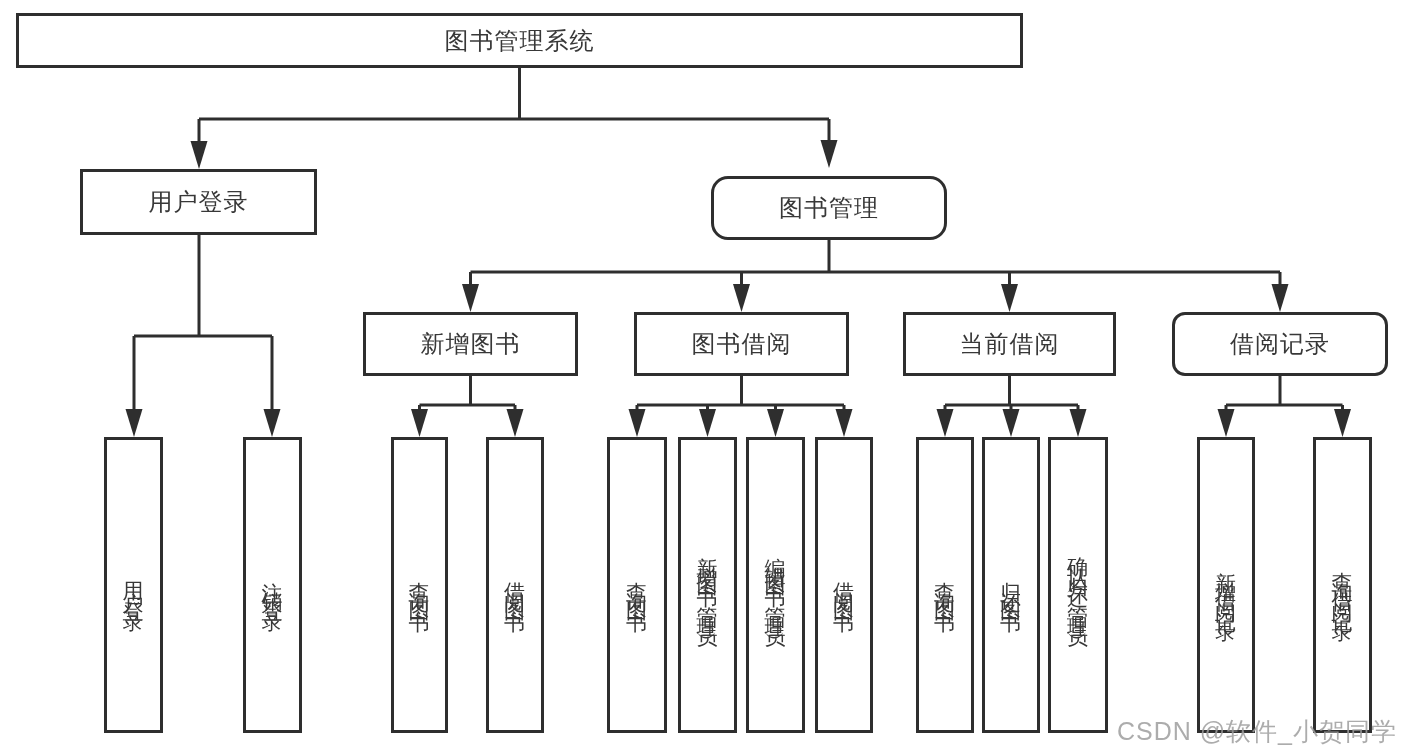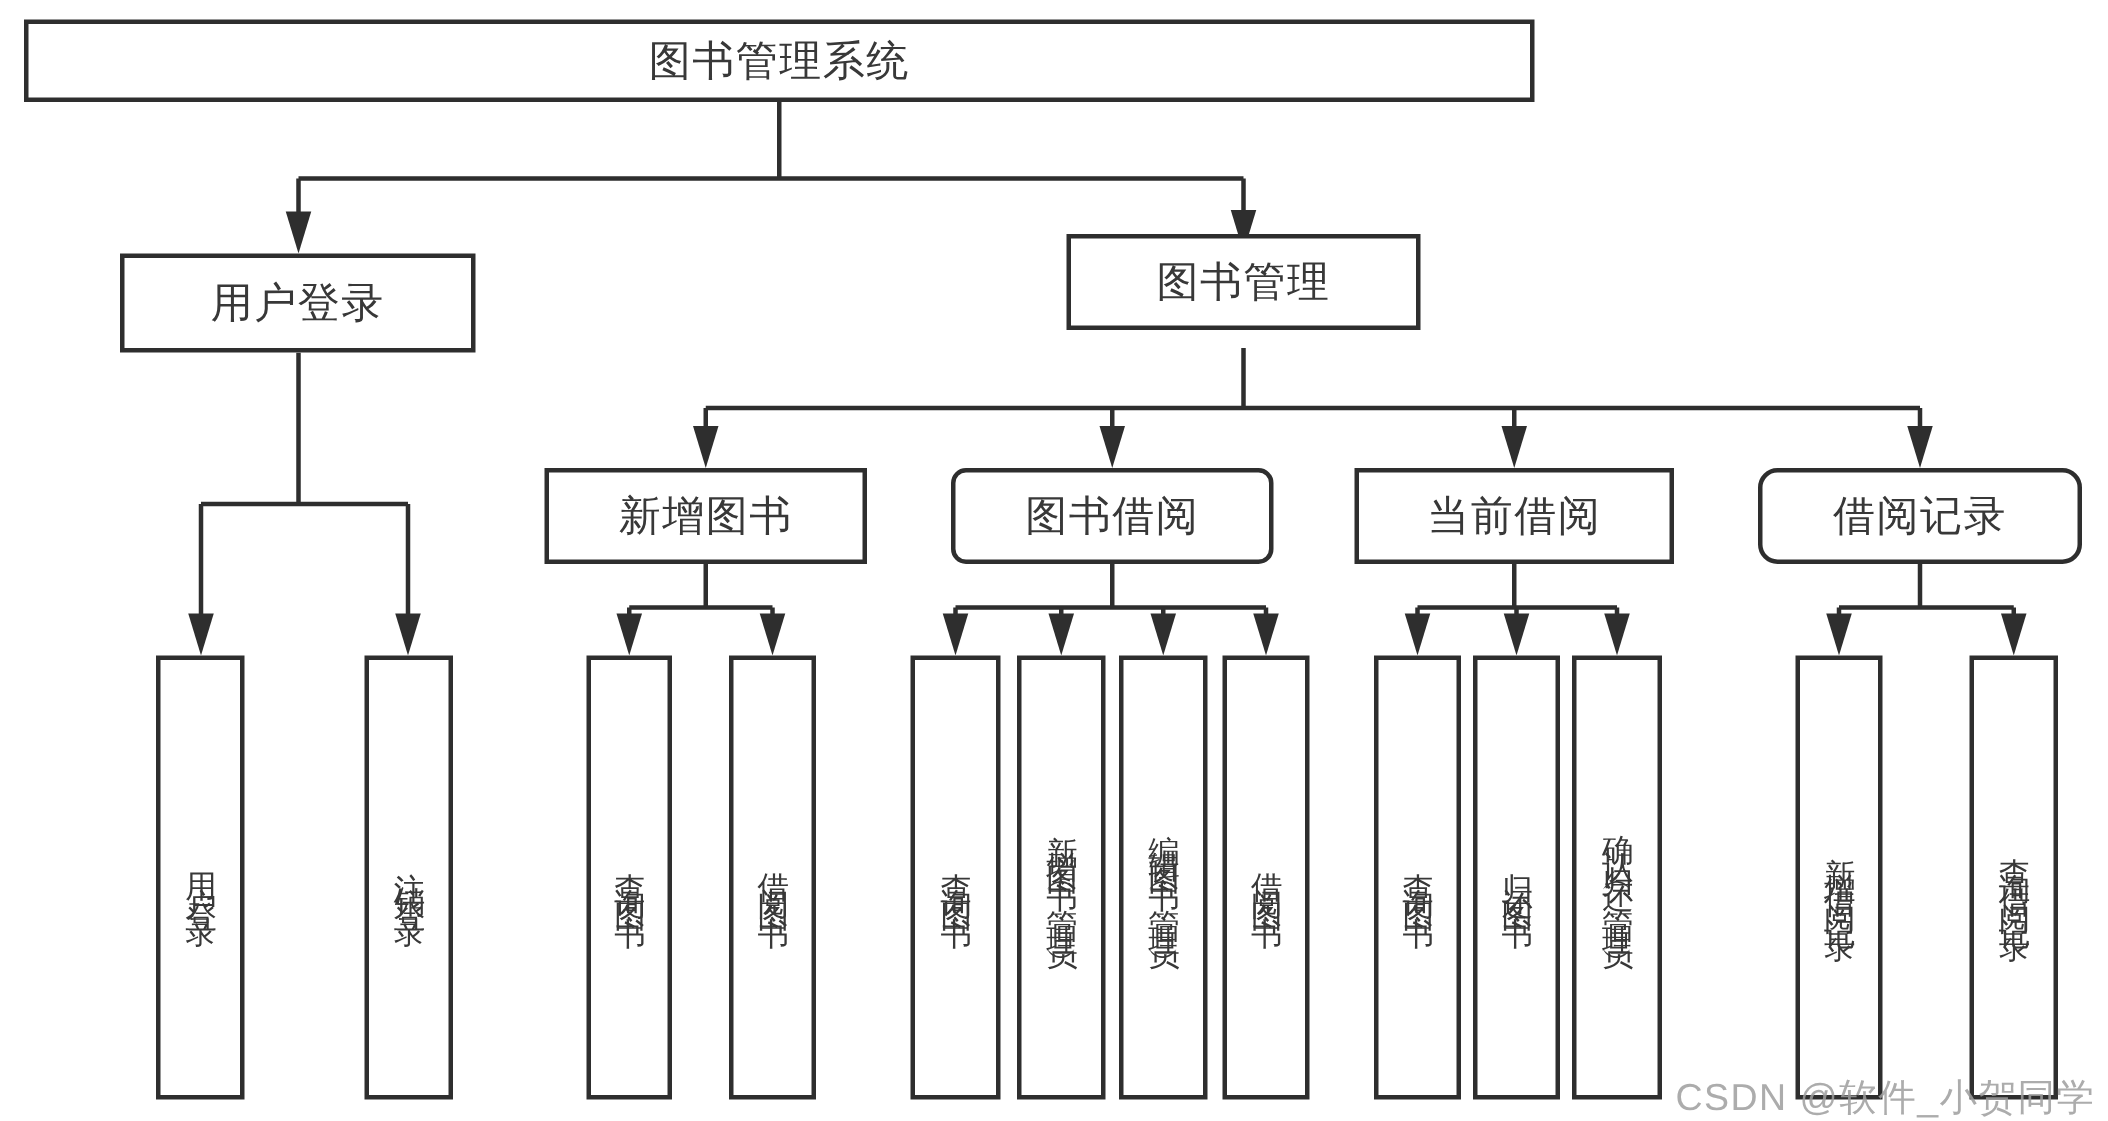--- a/index.html
+++ b/index.html
@@ -16,21 +16,21 @@
     position: absolute;
     box-sizing: border-box;
     border: 3px solid #2e2e2e;
     background: #ffffff;
     display: flex;
     align-items: center;
     justify-content: center;
     color: #383838;
   }
   .hbox {
-    font-size: 28px;
+    font-size: 24px;
     letter-spacing: 1px;
     white-space: nowrap;
   }
   .vbox {
     font-size: 21px;
     line-height: 1;
     writing-mode: vertical-rl;
     text-orientation: mixed;
     letter-spacing: 10px;
   }
@@ -86,24 +86,24 @@
       <polygon points="1011,437 1002.5,409 1019.5,409"></polygon>
       <polygon points="1078,437 1069.5,409 1086.5,409"></polygon>
       <polygon points="1226,437 1217.5,409 1234.5,409"></polygon>
       <polygon points="1342.5,437 1334,409 1351,409"></polygon>
     </g>
   </svg>
 
   <div class="node hbox" style="left:16px; top:13px; width:1007px; height:55px;">图书管理系统</div>
 
   <div class="node hbox" style="left:80px; top:169px; width:237px; height:66px;">用户登录</div>
-  <div class="node hbox" style="left:711px; top:156px; width:236px; height:64px;">图书管理</div>
+  <div class="node hbox" style="left:711px; top:176px; width:236px; height:64px;border-radius:17px;">图书管理</div>
 
   <div class="node hbox" style="left:363px; top:312px; width:215px; height:64px;">新增图书</div>
-  <div class="node hbox" style="left:634px; top:312px; width:215px; height:64px;border-radius:10px;">图书借阅</div>
+  <div class="node hbox" style="left:634px; top:312px; width:215px; height:64px;">图书借阅</div>
   <div class="node hbox" style="left:903px; top:312px; width:213px; height:64px;">当前借阅</div>
   <div class="node hbox" style="left:1172px; top:312px; width:216px; height:64px;border-radius:13px;">借阅记录</div>
 
   <div class="node vbox" style="left:104px; top:437px; width:59px; height:296px;">用户登录</div>
   <div class="node vbox" style="left:243px; top:437px; width:59px; height:296px;">注销登录</div>
 
   <div class="node vbox" style="left:391px; top:437px; width:57px; height:296px;">查询图书</div>
   <div class="node vbox" style="left:486px; top:437px; width:58px; height:296px;">借阅图书</div>
 
   <div class="node vbox" style="left:607px; top:437px; width:60px; height:296px;">查询图书</div>

